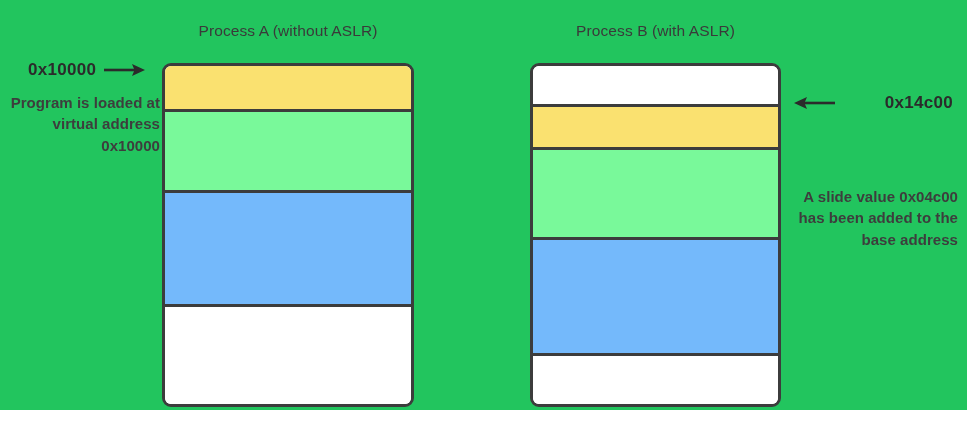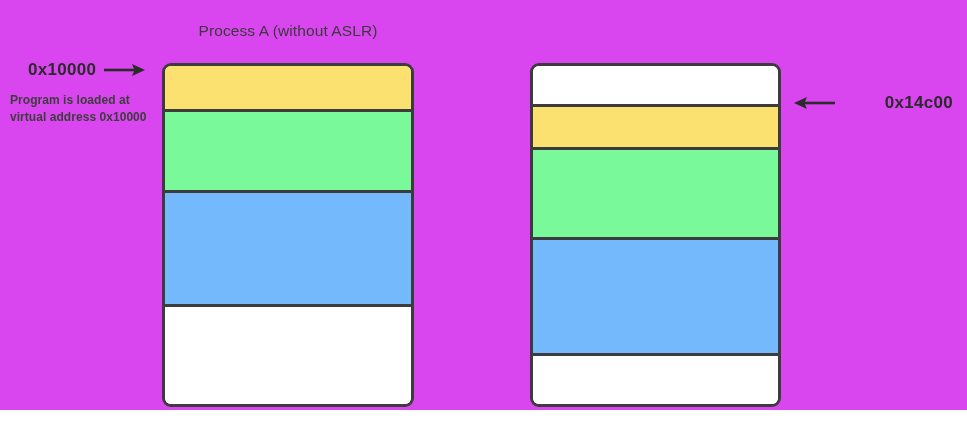--- a/index.html
+++ b/index.html
@@ -8,21 +8,21 @@
     background: #ffffff;
   }
   body {
     font-family: "Liberation Sans", sans-serif;
     color: #333333;
   }
   #canvas {
     position: relative;
     width: 967px;
     height: 410px;
-    background: #d946ef;
+    background: #22c55e;
     overflow: hidden;
   }
 
   
   .diagram-title {
     position: absolute;
     font-size: 15.5px;
     font-weight: 400;
     color: #3a3a3a;
     letter-spacing: 0.1px;
@@ -69,25 +69,25 @@
   .arrow-svg { display: block; }
 
   #addr-row-a { left: 28px; top: 60px; width: 130px; justify-content: flex-start; }
   #addr-row-a .addr-label { margin-right: 8px; text-align: center; }
   #addr-row-b { left: 793px; top: 93px; width: 160px; justify-content: space-between; }
   #addr-row-b .addr-label { margin-left: 14px; }
 
   
   .caption {
     position: absolute;
-    font-size: 12px;
+    font-size: 15px;
     font-weight: 700;
     line-height: 1.42;
     color: #3d3d3d;
-    text-align: left;
+    text-align: right;
     letter-spacing: 0.05px;
   }
   #caption-a { left: 10px; top: 92px; width: 150px; }
   #caption-b1 { left: 795px; top: 131px; width: 158px; }
   #caption-b2 { left: 790px; top: 186px; width: 168px; }
 </style>
 </head>
 <body>
 
 <div id="canvas">
@@ -106,33 +106,35 @@
 
   <div id="caption-a" class="caption">Program is loaded at virtual address 0x10000</div>
 
   <div id="box-a" class="memory-box">
     <div class="mem-segment" style="background: rgb(250, 225, 112); height: 47px;"></div>
     <div class="mem-segment" style="background: rgb(121, 249, 154); height: 82px;"></div>
     <div class="mem-segment" style="background: rgb(116, 185, 251); height: 116px;"></div>
     <div class="mem-segment" style="background: rgb(255, 255, 255); height: 99px;"></div>
   </div>
 
+  <div id="title-b" class="diagram-title">Process B (with ASLR)</div>
 
   <div id="box-b" class="memory-box">
     <div class="mem-segment" style="background: rgb(255, 255, 255); height: 42px;"></div>
     <div class="mem-segment" style="background: rgb(250, 225, 112); height: 43px;"></div>
     <div class="mem-segment" style="background: rgb(121, 249, 154); height: 92px;"></div>
     <div class="mem-segment" style="background: rgb(116, 185, 251); height: 118px;"></div>
     <div class="mem-segment" style="background: rgb(255, 255, 255); height: 49px;"></div>
   </div>
 
   <div id="addr-row-b" class="addr-row">
     <span>
       <svg class="arrow-svg" width="42" height="16" viewBox="0 0 42 16" aria-hidden="true">
         <line x1="11" y1="8" x2="42" y2="8" stroke="#2b2b2b" stroke-width="2.6"></line>
         <polygon points="1,8 14,2 11.5,8 14,14" fill="#2b2b2b"></polygon>
       </svg>
     </span>
     <span class="addr-label">0x14c00</span>
   </div>
 
+  <div id="caption-b2" class="caption">A slide value 0x04c00 has been added to the base address</div>
 
 </div>
 
 </body></html>

